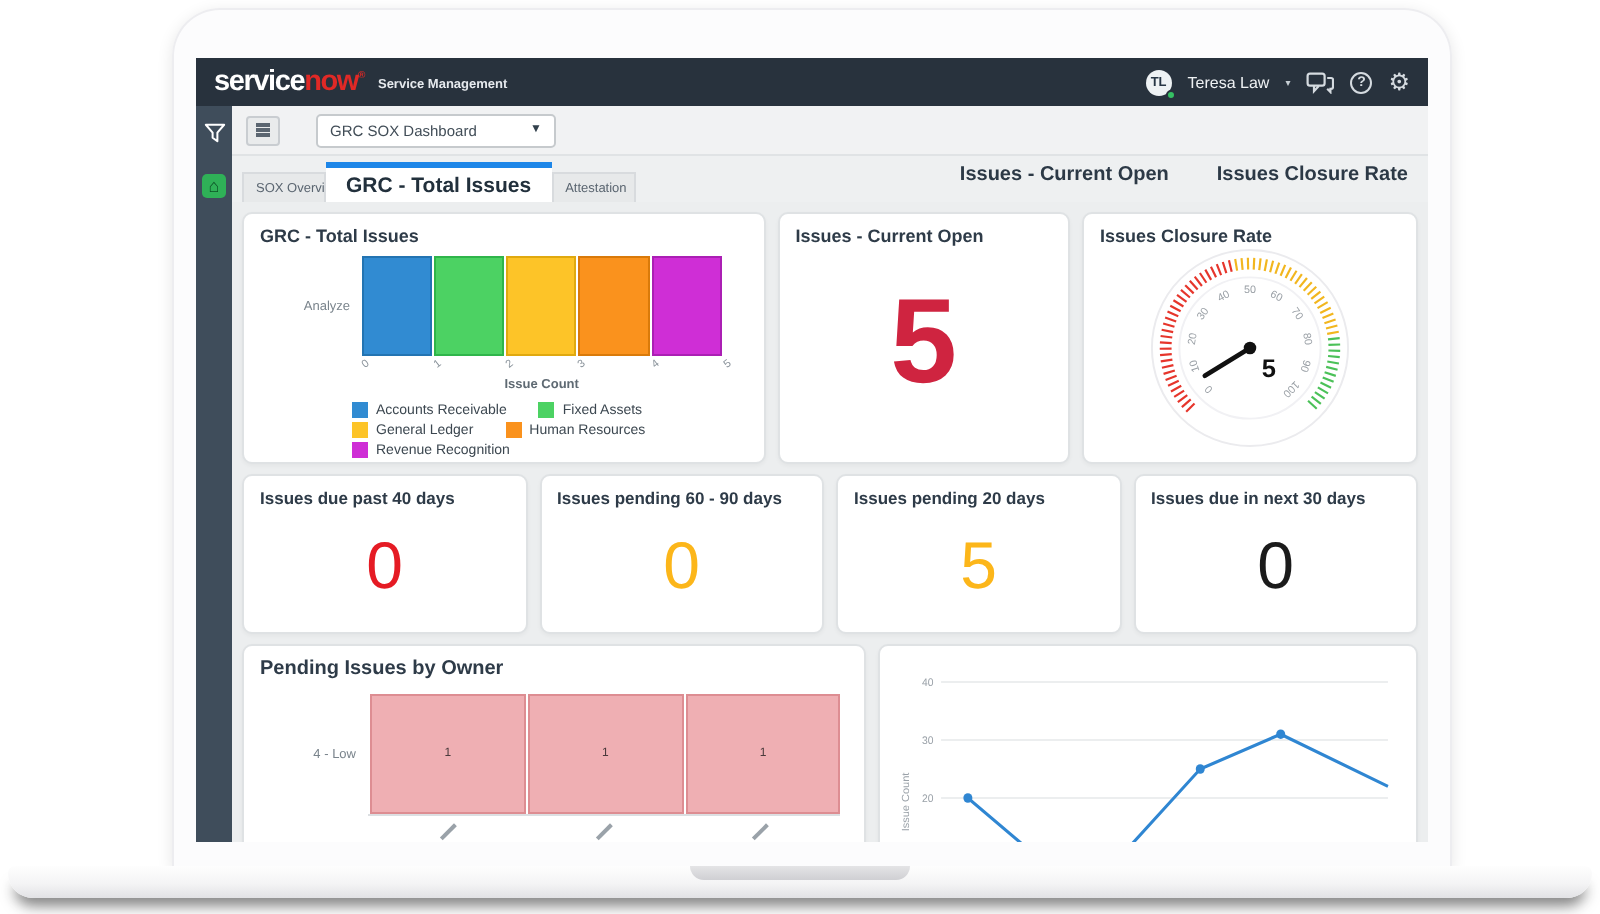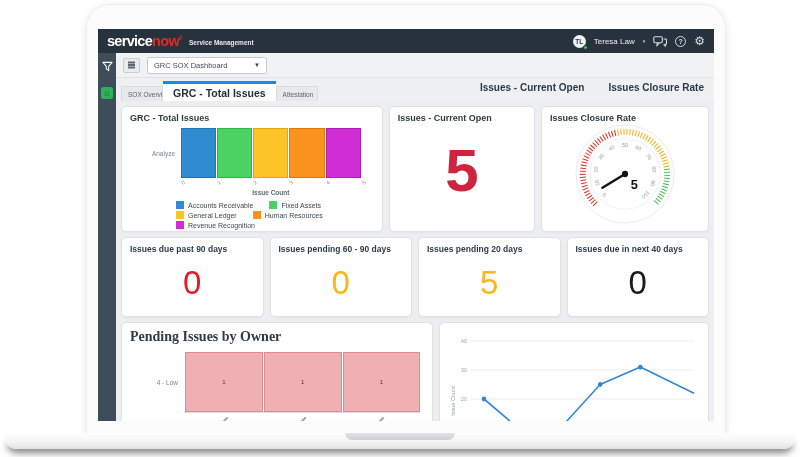--- a/index.html
+++ b/index.html
@@ -41,21 +41,21 @@
   
   .rail { position:absolute; left:0; top:24px; width:18px; bottom:0; background:#3f4d5b;
     display:flex; flex-direction:column; align-items:center; padding-top:8px; gap:15px; z-index:2; }
   .home-btn { width:12px; height:12px; border-radius:2.5px; background:#2fb157; color:#0c5226;
     font-size:9px; line-height:12px; text-align:center; }
 
   .main { position:absolute; left:18px; top:24px; right:0; bottom:0; display:flex; flex-direction:column; }
 
   
   .toolbar { height:25px; flex:none; background:#f1f2f3; border-bottom:1px solid #e0e3e5;
-    display:flex; align-items:center; gap:7px; padding:0 7px; }
+    display:flex; align-items:center; gap:18px; padding:0 7px; }
   .menu-btn { width:17px; height:15px; background:#e9ebec; border:1px solid #c9cdd1; border-radius:2px;
     display:flex; align-items:center; justify-content:center; }
   .menu-bars { width:7px; height:1.2px; background:#5b6671; box-shadow:0 2.5px 0 #5b6671, 0 -2.5px 0 #5b6671; }
   .dropdown { width:120px; height:17px; background:#fff; border:1px solid #c6cacd; border-radius:2.5px;
     display:flex; align-items:center; justify-content:space-between; padding:0 6px;
     font-size:7.5px; color:#414d57; }
   .dd-caret { font-size:6px; color:#32404c; }
 
   
   .tabbar { height:23px; flex:none; display:flex; align-items:flex-end; padding-left:5px;
@@ -68,21 +68,21 @@
   .tab-right { position:absolute; right:10px; top:4px; display:flex; gap:24px;
     font-weight:bold; font-size:10px; color:#2c3946; white-space:nowrap; }
 
   
   .canvas { flex:1; background:#eceeef; padding:5px; display:flex; flex-direction:column; gap:5px; }
   .row { display:flex; gap:6px; flex:none; }
   .row1 { height:126px; } .row2 { height:80px; } .row3 { height:150px; }
   .card { background:#fff; border:1px solid #dfe2e4; border-radius:5px; padding:6px 8px;
     box-shadow:0 1px 2px rgba(0,0,0,0.04); display:flex; flex-direction:column; }
   .card-title { font-size:9px; font-weight:bold; color:#2e3b48; flex:none; }
-  .card-title-lg { font-size:14px;font-family:Liberation Serif, serif; }
+  .card-title-lg { font-size:10px; }
   .card-a { flex:1.9; } .card-b { flex:1.0; } .card-c { flex:1.17; }
   .card-d { flex:1.17; } .card-e { flex:1.0; }
 
   
   .bar-area { display:flex; margin-top:5px; flex:none; }
   .bar-ylab { width:50px; font-size:6.5px; color:#7a848c; display:flex; align-items:center;
     justify-content:flex-end; padding-right:5px; height:50px; }
   .bar-wrap { flex:1; margin-right:13px; }
   .bar-stack { display:flex; height:50px; }
   .bar-seg { flex:1; margin-left:1px; }
@@ -323,33 +323,33 @@
                   <line x1="60" y1="52" x2="36.978715562439504" y2="66.10746124733062" stroke="#111111" stroke-width="2.4" stroke-linecap="round"></line>
                   <circle cx="60" cy="52" r="3.2" fill="#111111"></circle>
                   <text x="66" y="67" font-size="13" font-weight="bold" fill="#111111">5</text>
                 </svg>
               </div>
           </div>
         </div>
 
         <div class="row row2" id="kpi-row">
           <div class="card kpi">
-            <div class="kpi-title">Issues due past 90 days</div>
+            <div class="kpi-title">Issues due past 40 days</div>
             <div class="kpi-num" style="color: rgb(229, 27, 36);">0</div>
           </div>
           <div class="card kpi">
             <div class="kpi-title">Issues pending 60 - 90 days</div>
             <div class="kpi-num" style="color: rgb(252, 182, 26);">0</div>
           </div>
           <div class="card kpi">
             <div class="kpi-title">Issues pending 20 days</div>
             <div class="kpi-num" style="color: rgb(252, 182, 26);">5</div>
           </div>
           <div class="card kpi">
-            <div class="kpi-title">Issues due in next 40 days</div>
+            <div class="kpi-title">Issues due in next 30 days</div>
             <div class="kpi-num" style="color: rgb(27, 27, 27);">0</div>
           </div>
         </div>
 
         <div class="row row3">
           <div class="card card-d">
             <div class="card-title card-title-lg">Pending Issues by Owner</div>
             <div class="heat">
               <div class="heat-ylab">4 - Low</div>
               <div class="heat-cells" id="heat-cells">

